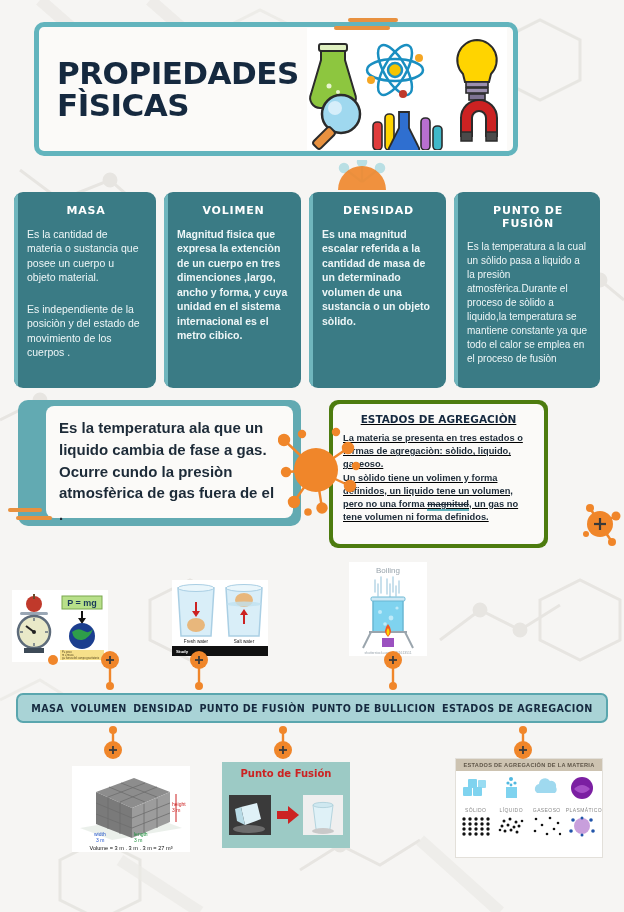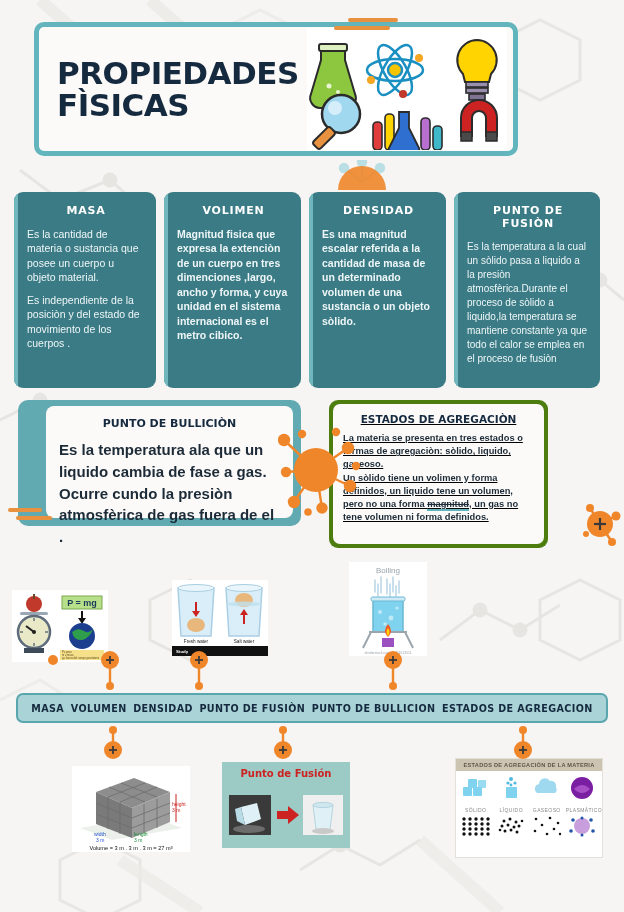--- a/index.html
+++ b/index.html
@@ -113,21 +113,21 @@
     letter-spacing: 0.8px;
     text-align: center;
     margin-bottom: 10px;
     color: #ffffff;
   }
   .card-body p {
     font-size: 10.5px;
     line-height: 1.38;
     font-weight: bold;
     color: #eef6f7;
-    margin-bottom: 8px;
+    margin-bottom: 17px;
   }
   .card-body p:last-child { margin-bottom: 0; }
   .card.c-masa     { width: 142px; height: 196px; }
   .card.c-volumen  { width: 137px; height: 196px; }
   .card.c-densidad { width: 137px; height: 196px; }
   .card.c-fusion   { width: 146px; height: 196px; }
   .card.c-fusion .card-body p { font-weight: normal; font-size: 10px; line-height: 1.4; }
   .card.c-masa .card-body p { font-weight: normal; }
 
   
@@ -436,21 +436,20 @@
     <div class="card c-fusion">
       <div class="card-title">PUNTO DE FUSIÒN</div>
       <div class="card-body">
         <p>Es la temperatura a la cual un sòlido pasa a liquido a la presiòn atmosfèrica.Durante el proceso de sòlido a liquido,la temperatura se mantiene constante ya que todo el calor se emplea en el proceso de fusiòn</p>
       </div>
     </div>
   </div>
 
   <div class="bulli-frame">
     <div class="bulli-inner">
-      <div class="bulli-title">PUNTO DE BULLICIÒN</div>
       <p>Es la temperatura ala que un liquido cambia de fase a gas. Ocurre cundo la presiòn atmosfèrica de gas fuera de el .</p>
     </div>
   </div>
 
   <div class="left-dashes">
     <div class="dash l1"></div>
     <div class="dash l2"></div>
   </div>
 
   <div class="estados-frame">

